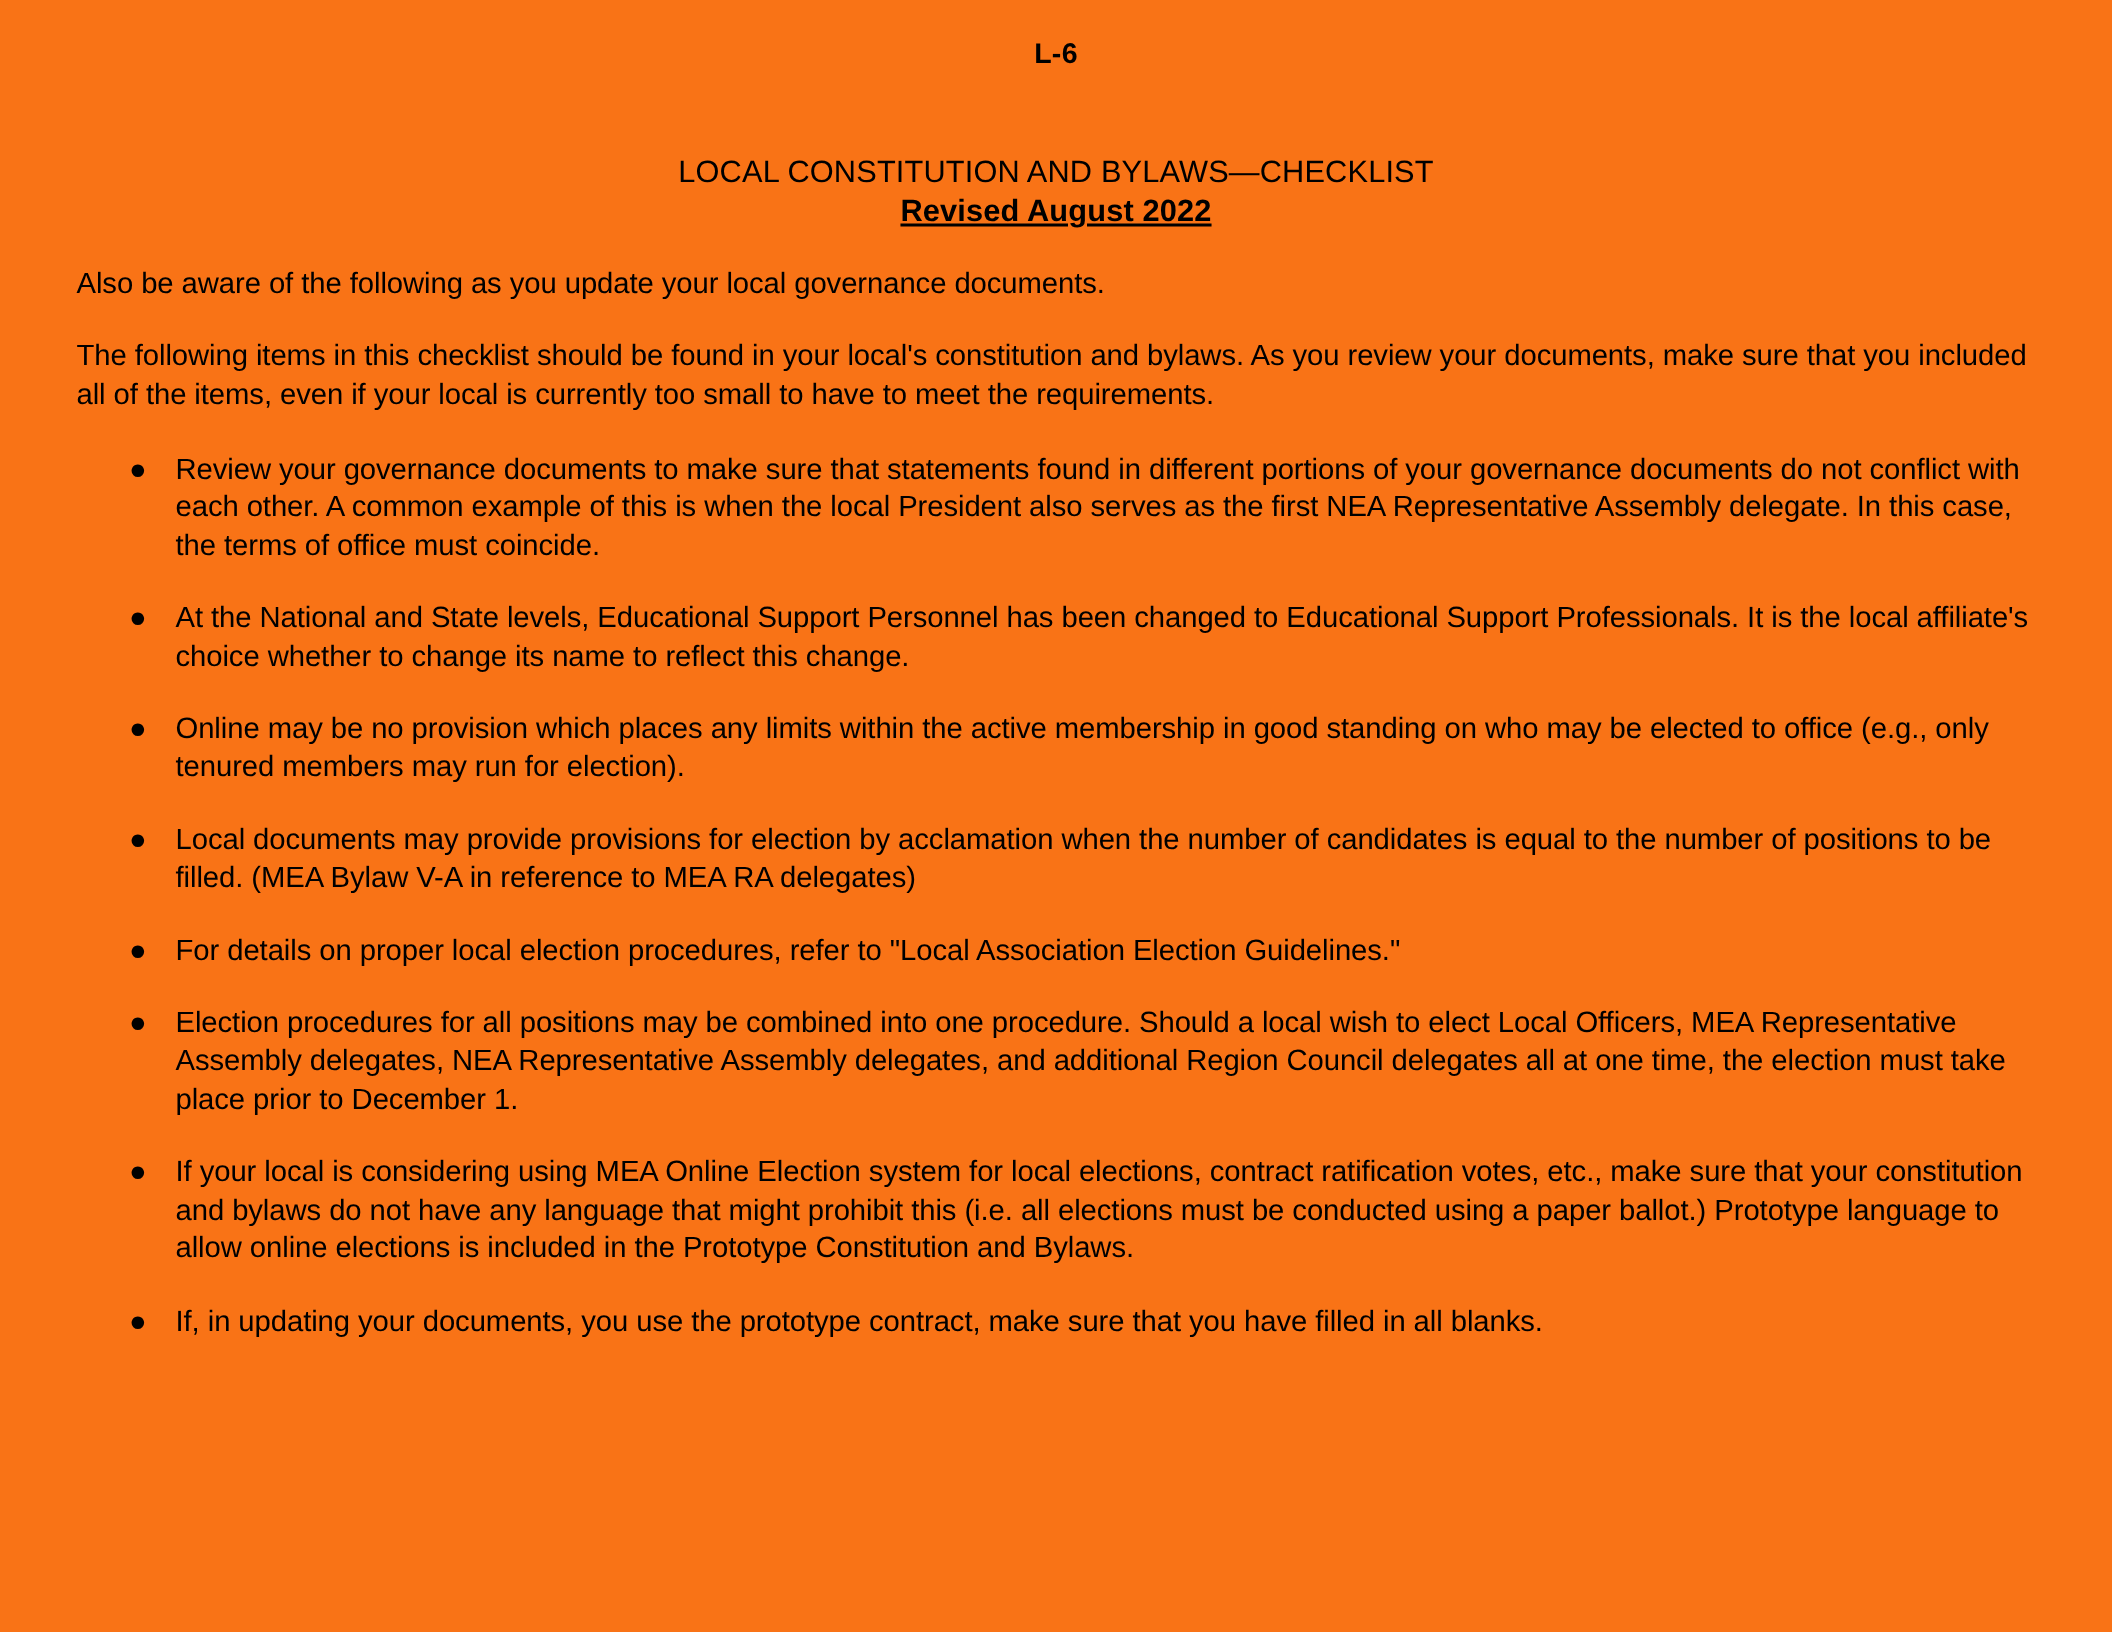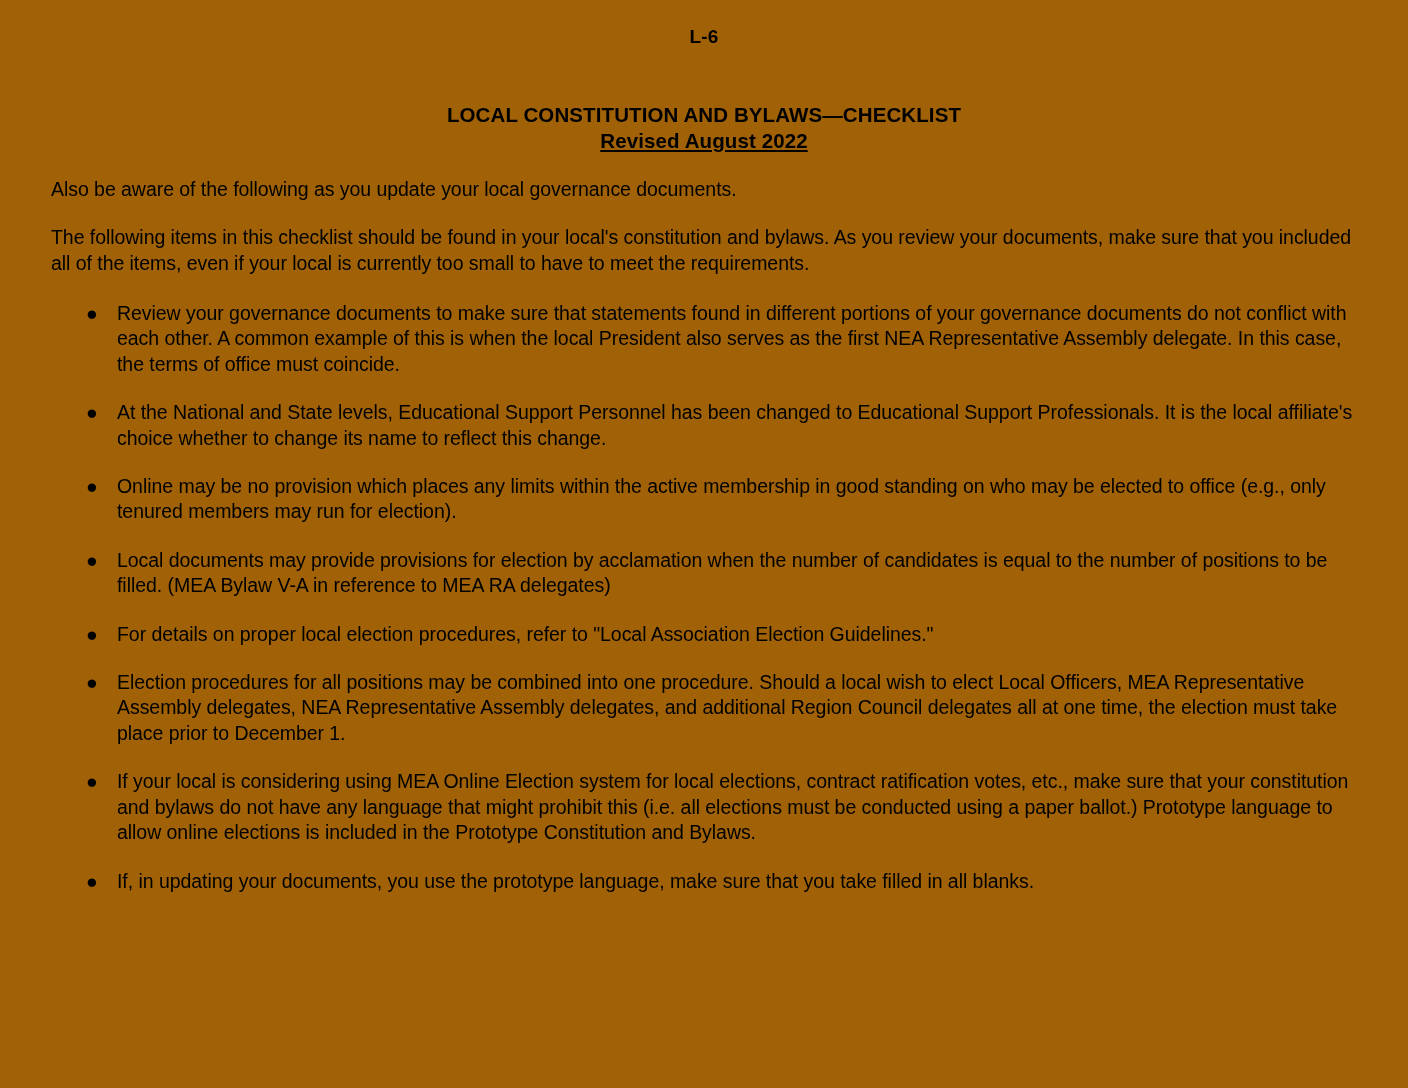--- a/index.html
+++ b/index.html
@@ -11,42 +11,42 @@
     width: 1408px;
     height: 1088px;
     font-family: "Liberation Sans", sans-serif;
     color: #000000;
     overflow: hidden;
   }
   .page {
     position: relative;
     width: 1408px;
     height: 1088px;
-    background: #a16207;
+    background: #f97316;
   }
   .page-number {
     position: absolute;
     top: 26px;
     left: 0;
     width: 1408px;
     text-align: center;
     font-size: 19px;
     font-weight: bold;
     letter-spacing: 0.2px;
   }
   .title-block {
     position: absolute;
     top: 102px;
     left: 0;
     width: 1408px;
     text-align: center;
   }
   .title-line-1 {
     font-size: 20.5px;
-    font-weight: bold;
+    font-weight: normal;
     letter-spacing: 0.1px;
     line-height: 26px;
   }
   .title-line-2 {
     font-size: 20.5px;
     font-weight: bold;
     letter-spacing: 0.1px;
     line-height: 26px;
     text-decoration: underline;
   }
@@ -143,18 +143,18 @@
         <span class="bullet-text">Election procedures for all positions may be combined into one procedure.  Should a local wish to elect Local Officers, MEA Representative Assembly delegates, NEA Representative Assembly delegates, and additional Region Council delegates all at one time, the election must take place prior to December 1.</span>
       </li>
 
       <li class="bullet-item">
         <span class="bullet-dot">●</span>
         <span class="bullet-text">If your local is considering using MEA Online Election system for local elections, contract ratification votes, etc., make sure that your constitution and bylaws do not have any language that might prohibit this (i.e. all elections must be conducted using a paper ballot.)  Prototype language to allow online elections is included in the Prototype Constitution and Bylaws.</span>
       </li>
 
       <li class="bullet-item">
         <span class="bullet-dot">●</span>
-        <span class="bullet-text">If, in updating your documents, you use the prototype language, make sure that you take filled in all blanks.</span>
+        <span class="bullet-text">If, in updating your documents, you use the prototype contract, make sure that you have filled in all blanks.</span>
       </li>
 
     </ul>
   </div>
 </div>
 
 </body></html>

